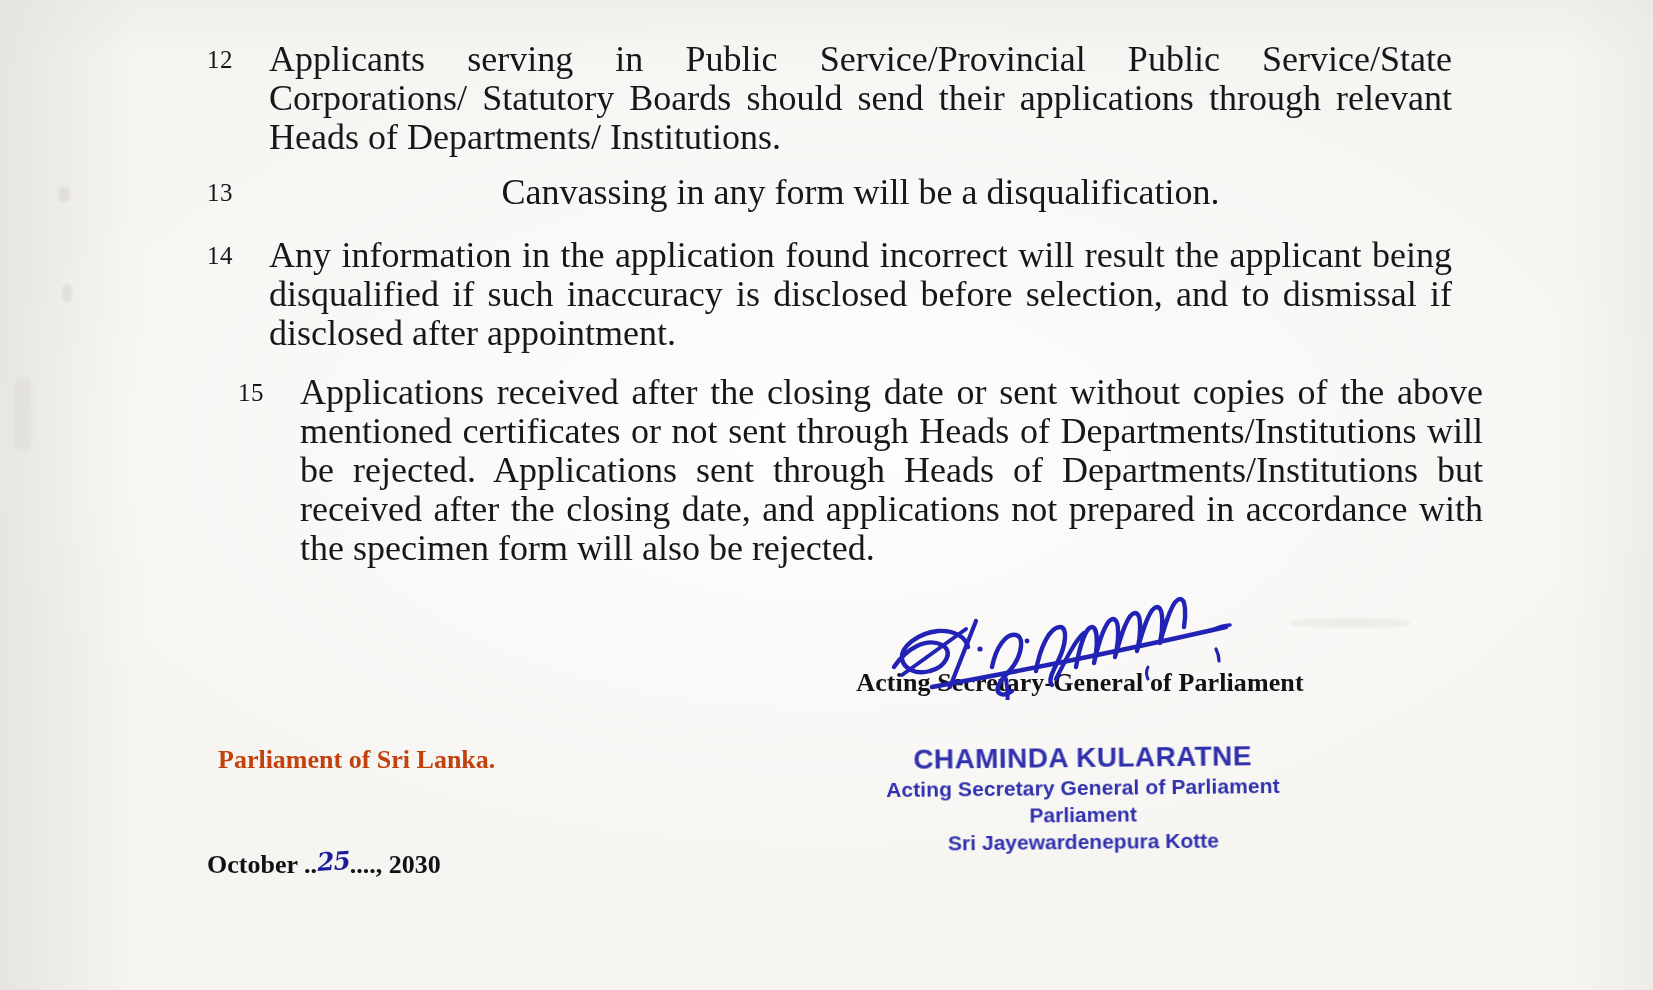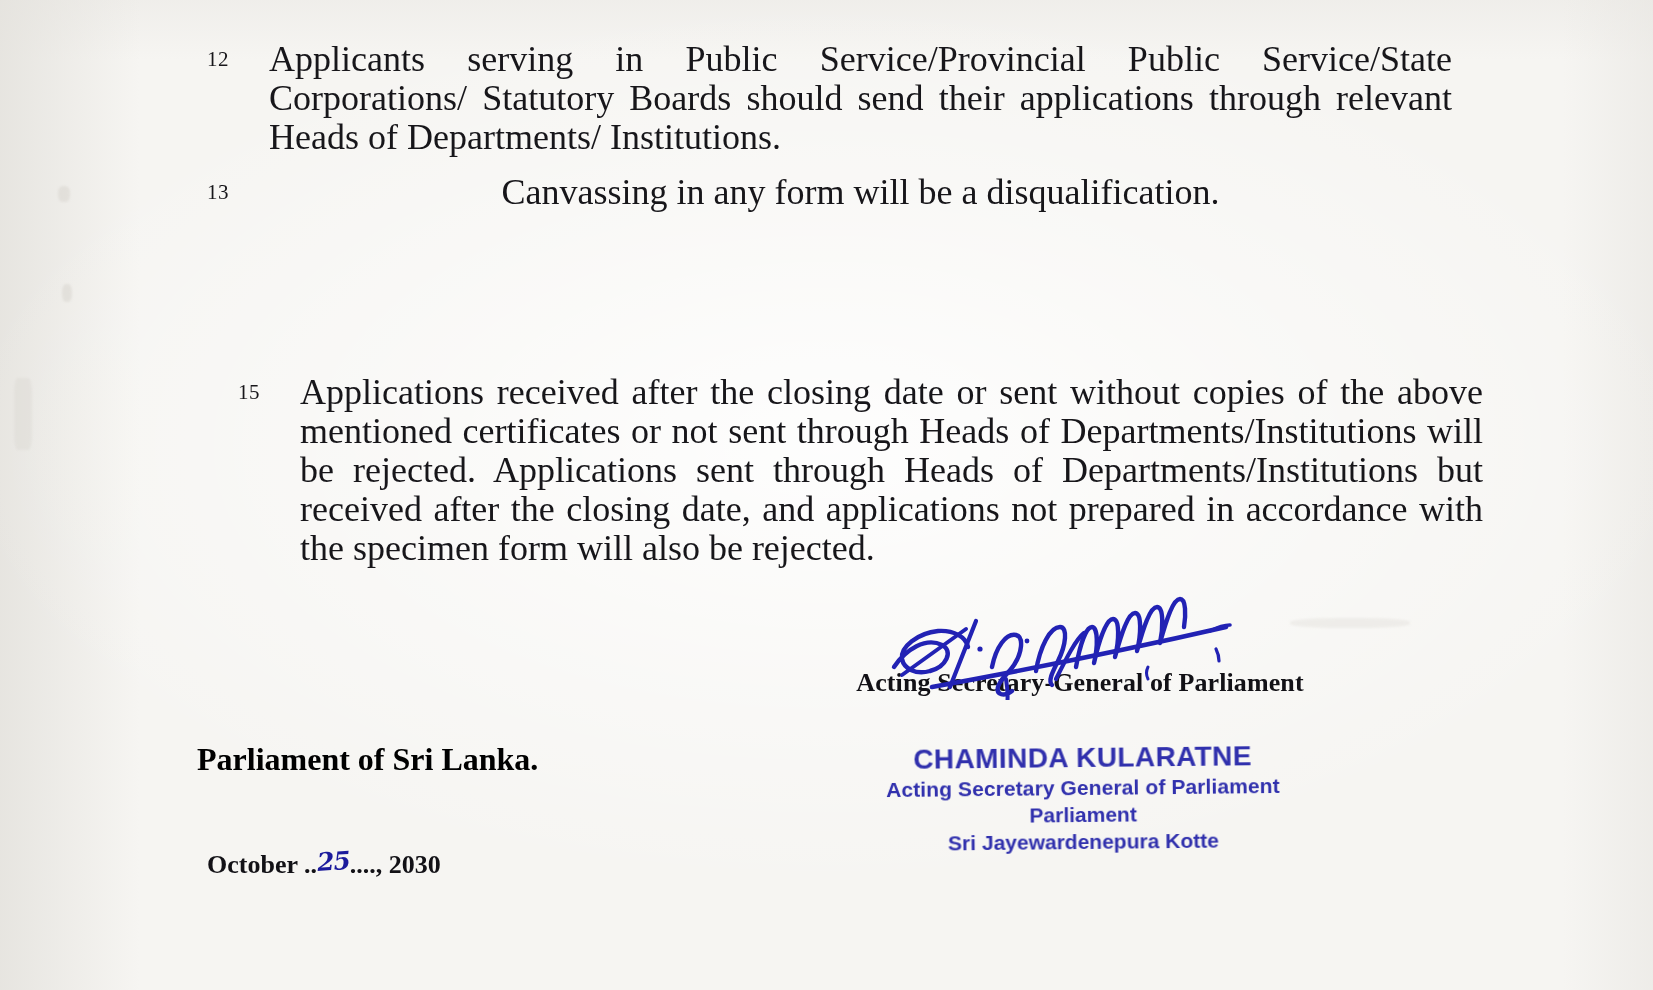--- a/index.html
+++ b/index.html
@@ -54,21 +54,21 @@
   
   .clause {
     position: absolute;
     display: flex;
     align-items: flex-start;
     color: #17161a;
   }
   .clause-num {
     width: 62px;
     flex: 0 0 62px;
-    font-size: 21px;
+    font-size: 25px;
     line-height: 39px;
     letter-spacing: 0.5px;
   }
   .clause-body {
     flex: 1 1 auto;
     font-size: 36px;
     line-height: 39px;
     text-align: justify;
     text-justify: inter-word;
     hyphens: none;
@@ -95,26 +95,26 @@
     left: 880px;
     top: 575px;
     width: 360px;
     height: 125px;
     pointer-events: none;
   }
 
   
   #closing-address {
     position: absolute;
-    left: 197px;
+    left: 218px;
     top: 740px;
-    font-size: 32px;
+    font-size: 26px;
     font-weight: bold;
     line-height: 39px;
-    color: #000000;
+    color: #c2410c;
   }
 
   #date-line {
     position: absolute;
     left: 207px;
     top: 850px;
     font-size: 26px;
     font-weight: bold;
     color: #121116;
     white-space: nowrap;
@@ -185,20 +185,24 @@
     <div class="clause" style="left:207px; top:40px; width:1245px;">
       <div class="clause-num">12</div>
       <div class="clause-body">Applicants serving in Public Service/Provincial Public Service/State Corporations/ Statutory Boards should send their applications through relevant Heads of Departments/ Institutions.</div>
     </div>
 
     <div class="clause" style="left:207px; top:173px; width:1245px;">
       <div class="clause-num">13</div>
       <div class="clause-body natural">Canvassing in any form will be a disqualification.</div>
     </div>
 
+    <div class="clause" style="left:207px; top:236px; width:1245px;">
+      <div class="clause-num">14</div>
+      <div class="clause-body">Any information in the application found incorrect will result the applicant being disqualified if such inaccuracy is disclosed before selection, and to dismissal if disclosed after appointment.</div>
+    </div>
 
     <div class="clause" style="left:207px; top:373px; width:1245px;margin-left:31px;">
       <div class="clause-num">15</div>
       <div class="clause-body">Applications received after the closing date or sent without copies of the above mentioned certificates or not sent through Heads of Departments/Institutions will be rejected.   Applications sent through Heads of Departments/Institutions but received after the closing date, and applications not prepared in accordance with the specimen form will also be rejected.</div>
     </div>
 
     <div id="signature-line">Acting Secretary-General of Parliament</div>
 
     <div id="signature-mark">
       <svg width="360" height="125" viewBox="0 0 360 125" xmlns="http://www.w3.org/2000/svg">

